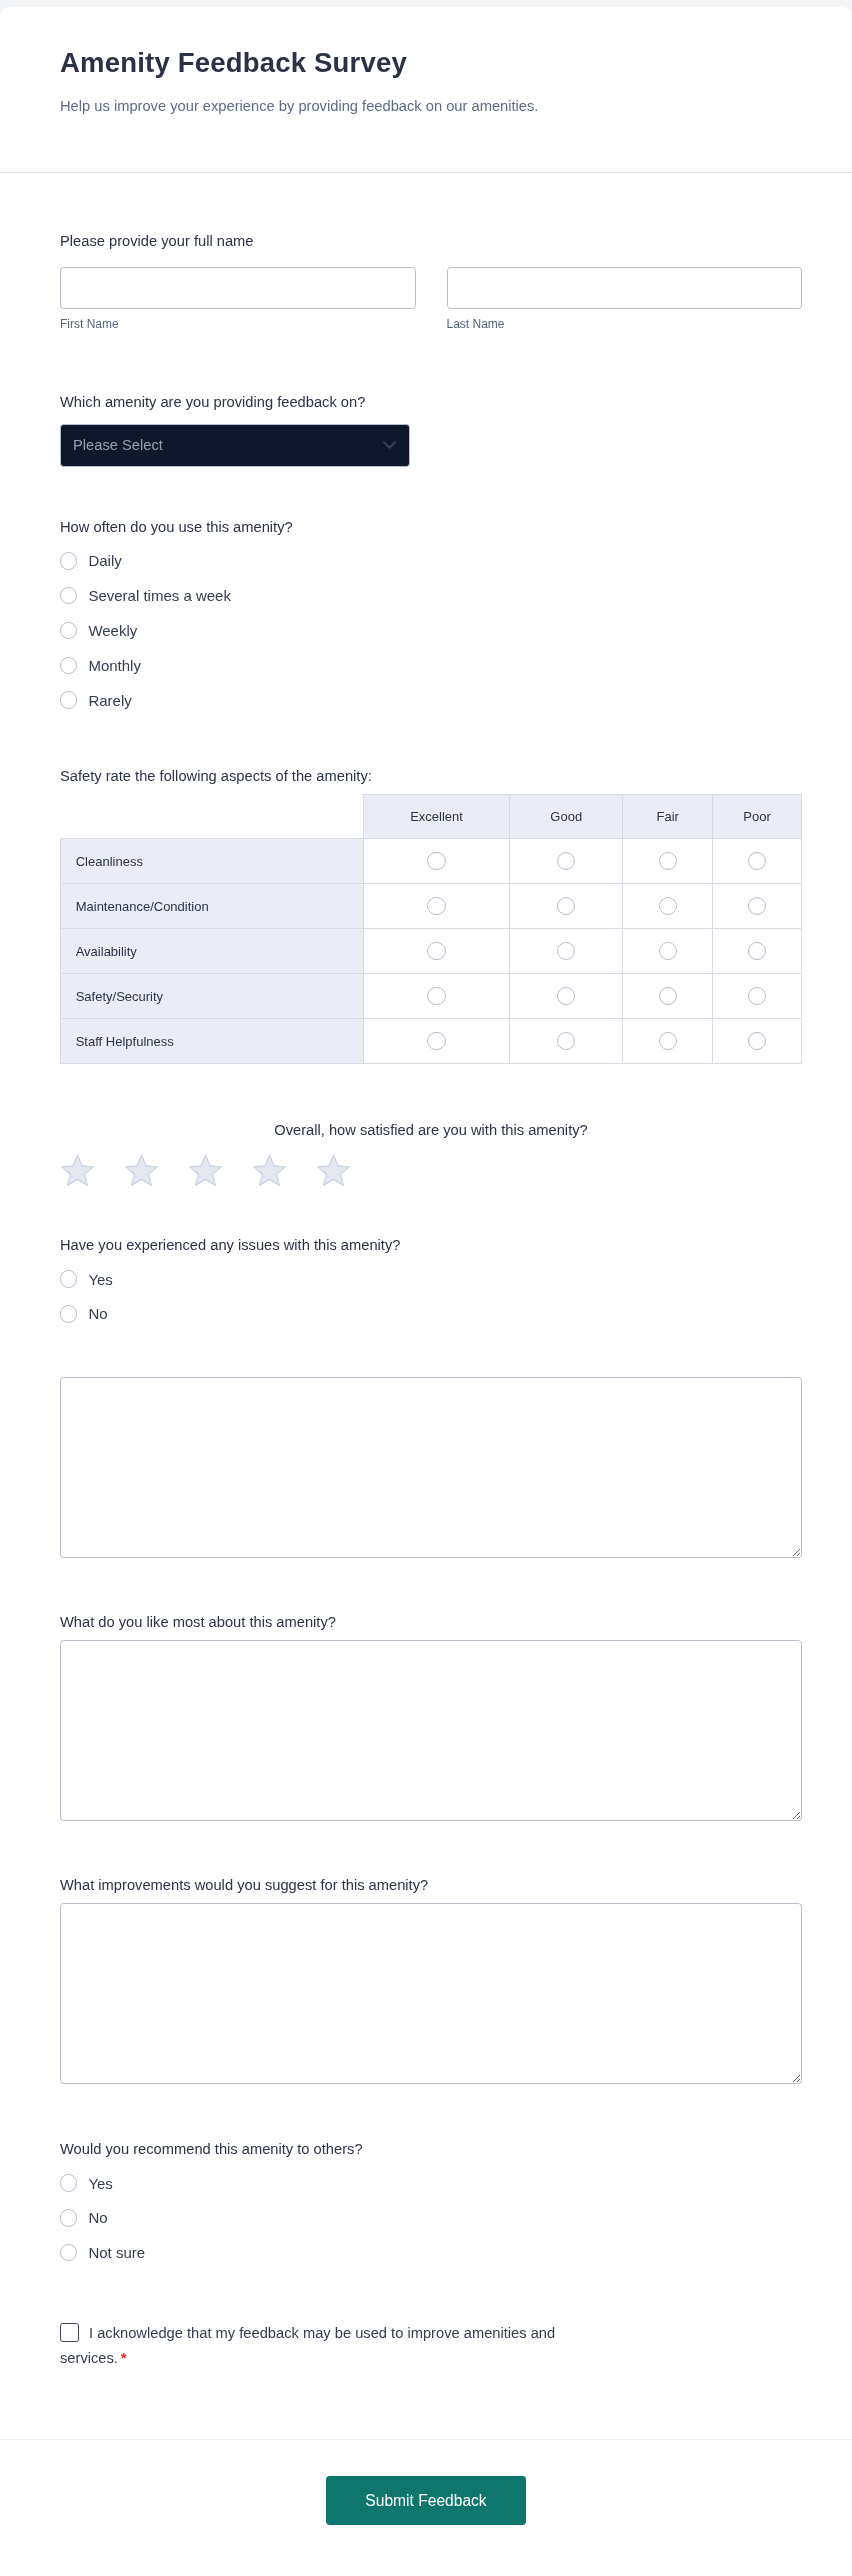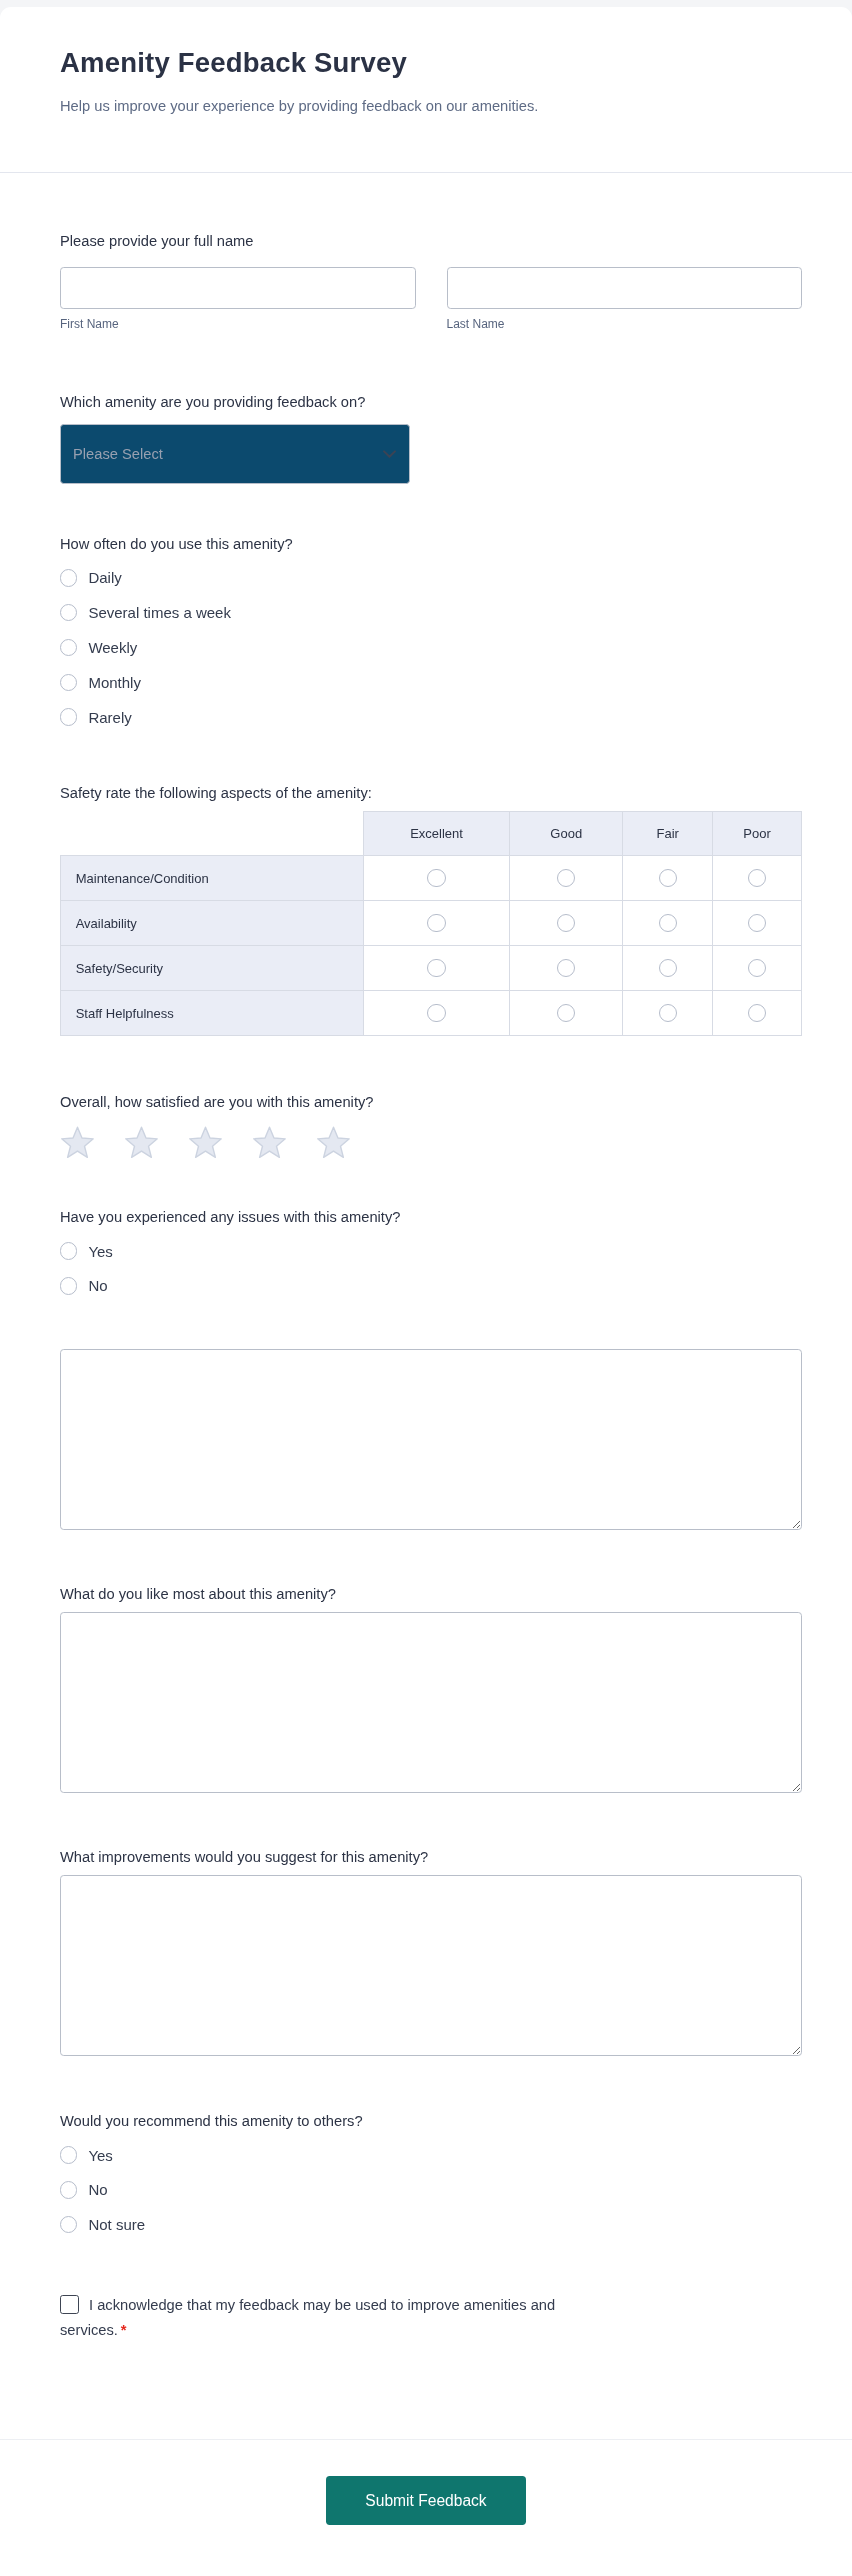--- a/index.html
+++ b/index.html
@@ -67,24 +67,24 @@
   .sub-label {
     margin-top: 8.2px;
     font-size: 12px;
     line-height: 14.7px;
     color: #57647e;
   }
   
   .select-box {
     margin-top: 11px;
     width: 350px;
-    height: 60px;
+    height: 43px;
     border: 0.9px solid #b8bec9;
     border-radius: 3.7px;
-    background: #0c4a6e;
+    background: #0f172a;
     display: flex;
     align-items: center;
     justify-content: space-between;
     padding: 0 13px 0 12px;
     cursor: pointer;
   }
   .select-placeholder { font-size: 14.7px; color: #98a0b0; }
   
   .radio-list { margin-top: 9.2px; display: flex; flex-direction: column; row-gap: 7.3px; }
   .radio-row { display: flex; align-items: center; height: 27.5px; cursor: pointer; }
@@ -177,21 +177,21 @@
   }
   
   .mt-first { margin-top: 50px; }
   .mb-64 { margin-bottom: 59px; }
   .mb-60 { margin-bottom: 55px; }
   .mb-59 { margin-bottom: 54px; }
   .mb-58 { margin-bottom: 53px; }
   .mb-56 { margin-bottom: 51px; }
   .mb-54 { margin-bottom: 49px; }
   .mb-53 { margin-bottom: 49px; }
-  .mb-49 { margin-bottom: 45px; }
+  .mb-49 { margin-bottom: 45px; text-align: center; }
 </style>
 </head>
 <body>
 
 <div class="card">
 
   <header class="form-header">
     <h1 class="form-title">Amenity Feedback Survey</h1>
     <p class="form-subtitle">Help us improve your experience by providing feedback on our amenities.</p>
   </header>
@@ -263,20 +263,27 @@
           <tr>
             <th class="corner"></th>
             <th>Excellent</th>
             <th>Good</th>
             <th>Fair</th>
             <th>Poor</th>
           </tr>
         </thead>
         <tbody>
           <tr>
+            <th>Cleanliness</th>
+            <td><span class="radio-circle"></span></td>
+            <td><span class="radio-circle"></span></td>
+            <td><span class="radio-circle"></span></td>
+            <td><span class="radio-circle"></span></td>
+          </tr>
+          <tr>
             <th>Maintenance/Condition</th>
             <td><span class="radio-circle"></span></td>
             <td><span class="radio-circle"></span></td>
             <td><span class="radio-circle"></span></td>
             <td><span class="radio-circle"></span></td>
           </tr>
           <tr>
             <th>Availability</th>
             <td><span class="radio-circle"></span></td>
             <td><span class="radio-circle"></span></td>

